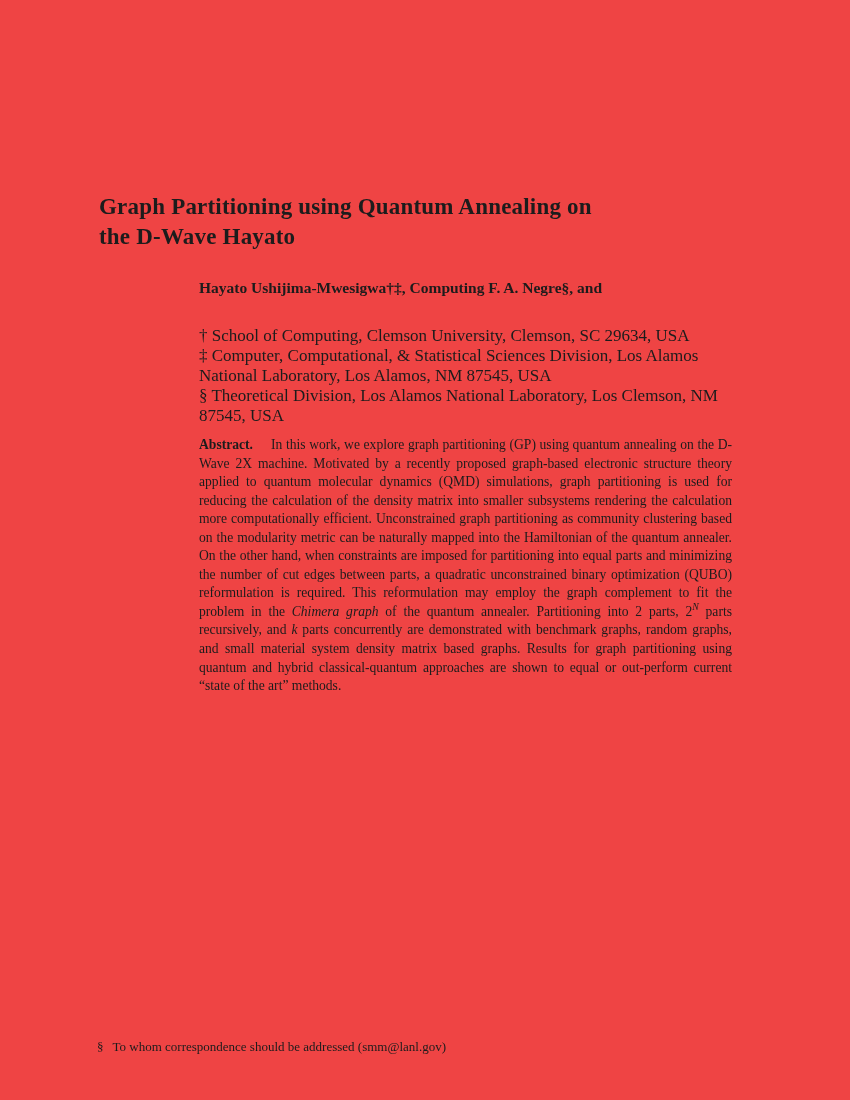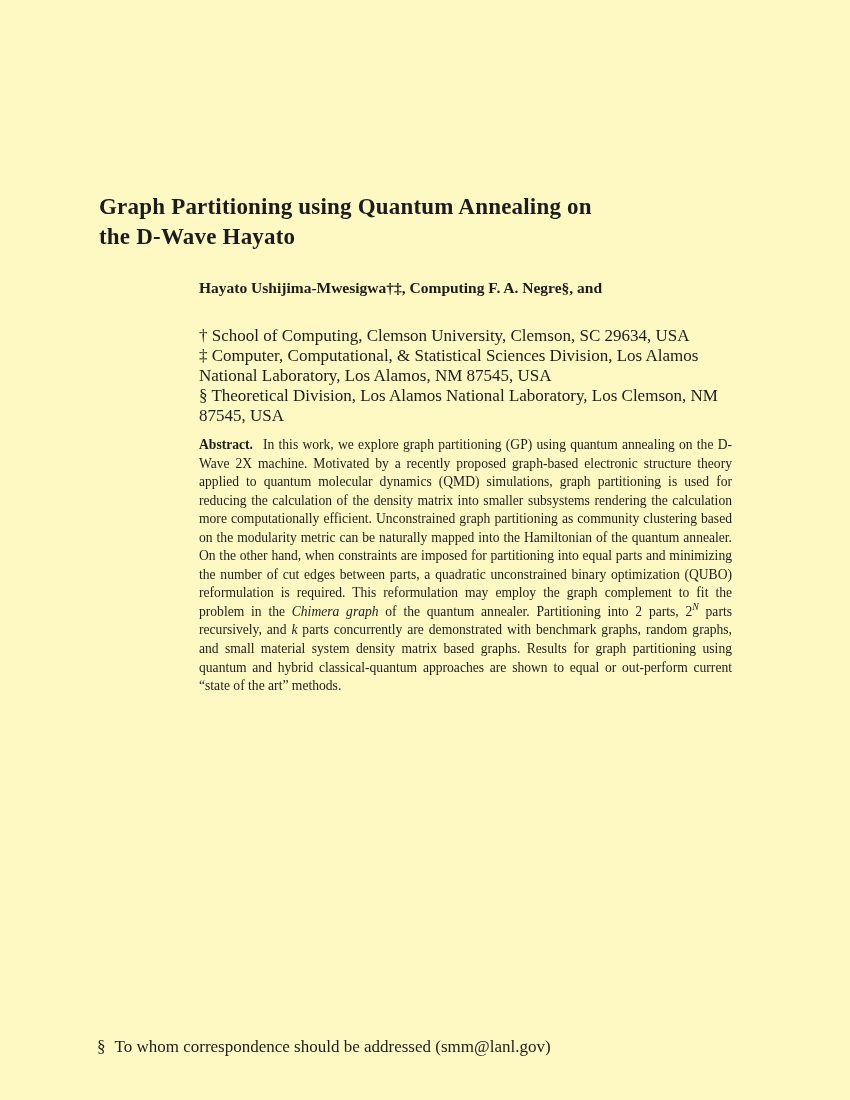--- a/index.html
+++ b/index.html
@@ -1,20 +1,20 @@
 <!DOCTYPE html>
 <html><head>
 <meta charset="utf-8">
 <style>
   html, body { margin: 0; padding: 0; background: #ffffff; }
   .page {
     position: relative;
     width: 850px;
     height: 1100px;
-    background: #fef9c3;
+    background: #ef4444;
     color: #1c1c1c;
     font-family: "Liberation Serif", "DejaVu Serif", serif;
     overflow: hidden;
   }
   .paper-title {
     position: absolute;
     left: 99px;
     top: 192px;
     width: 620px;
     font-size: 23px;
@@ -43,33 +43,33 @@
     position: absolute;
     left: 199px;
     top: 436px;
     width: 533px;
     font-size: 13.6px;
     line-height: 18.55px;
     text-align: justify;
   }
   .abstract-label {
     font-weight: bold;
-    margin-right: 10px;
+    margin-right: 18px;
   }
   .seg-i { font-style: italic; }
   .abstract sup {
     font-size: 0.72em;
     font-style: italic;
     line-height: 0;
   }
   .footnote {
     position: absolute;
     left: 97px;
     top: 1038px;
-    font-size: 17px;
+    font-size: 13px;
     line-height: 18px;
   }
   .footnote-symbol { margin-right: 9px; }
 </style>
 </head>
 <body>
 
 <div class="page">
 
   <div class="paper-title">

